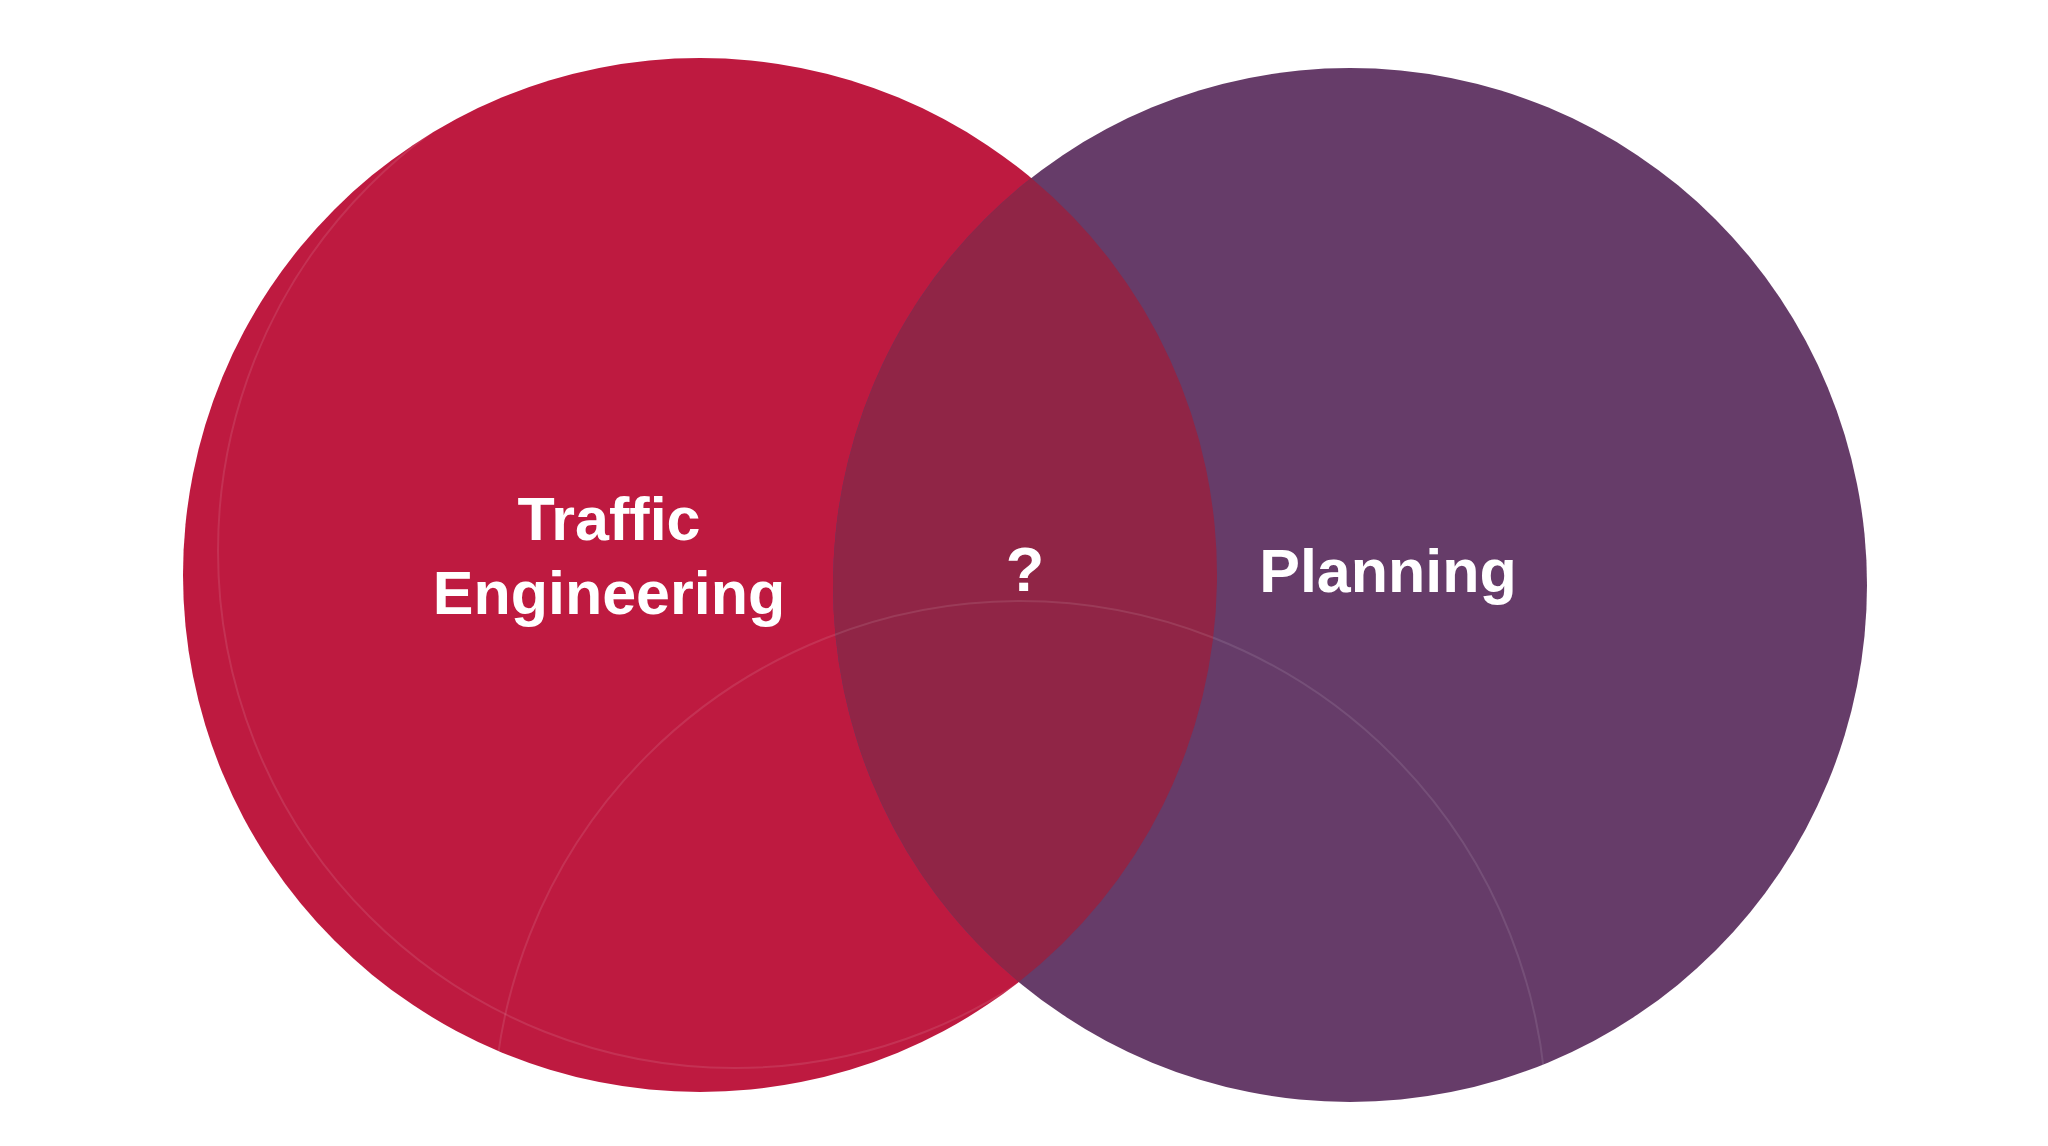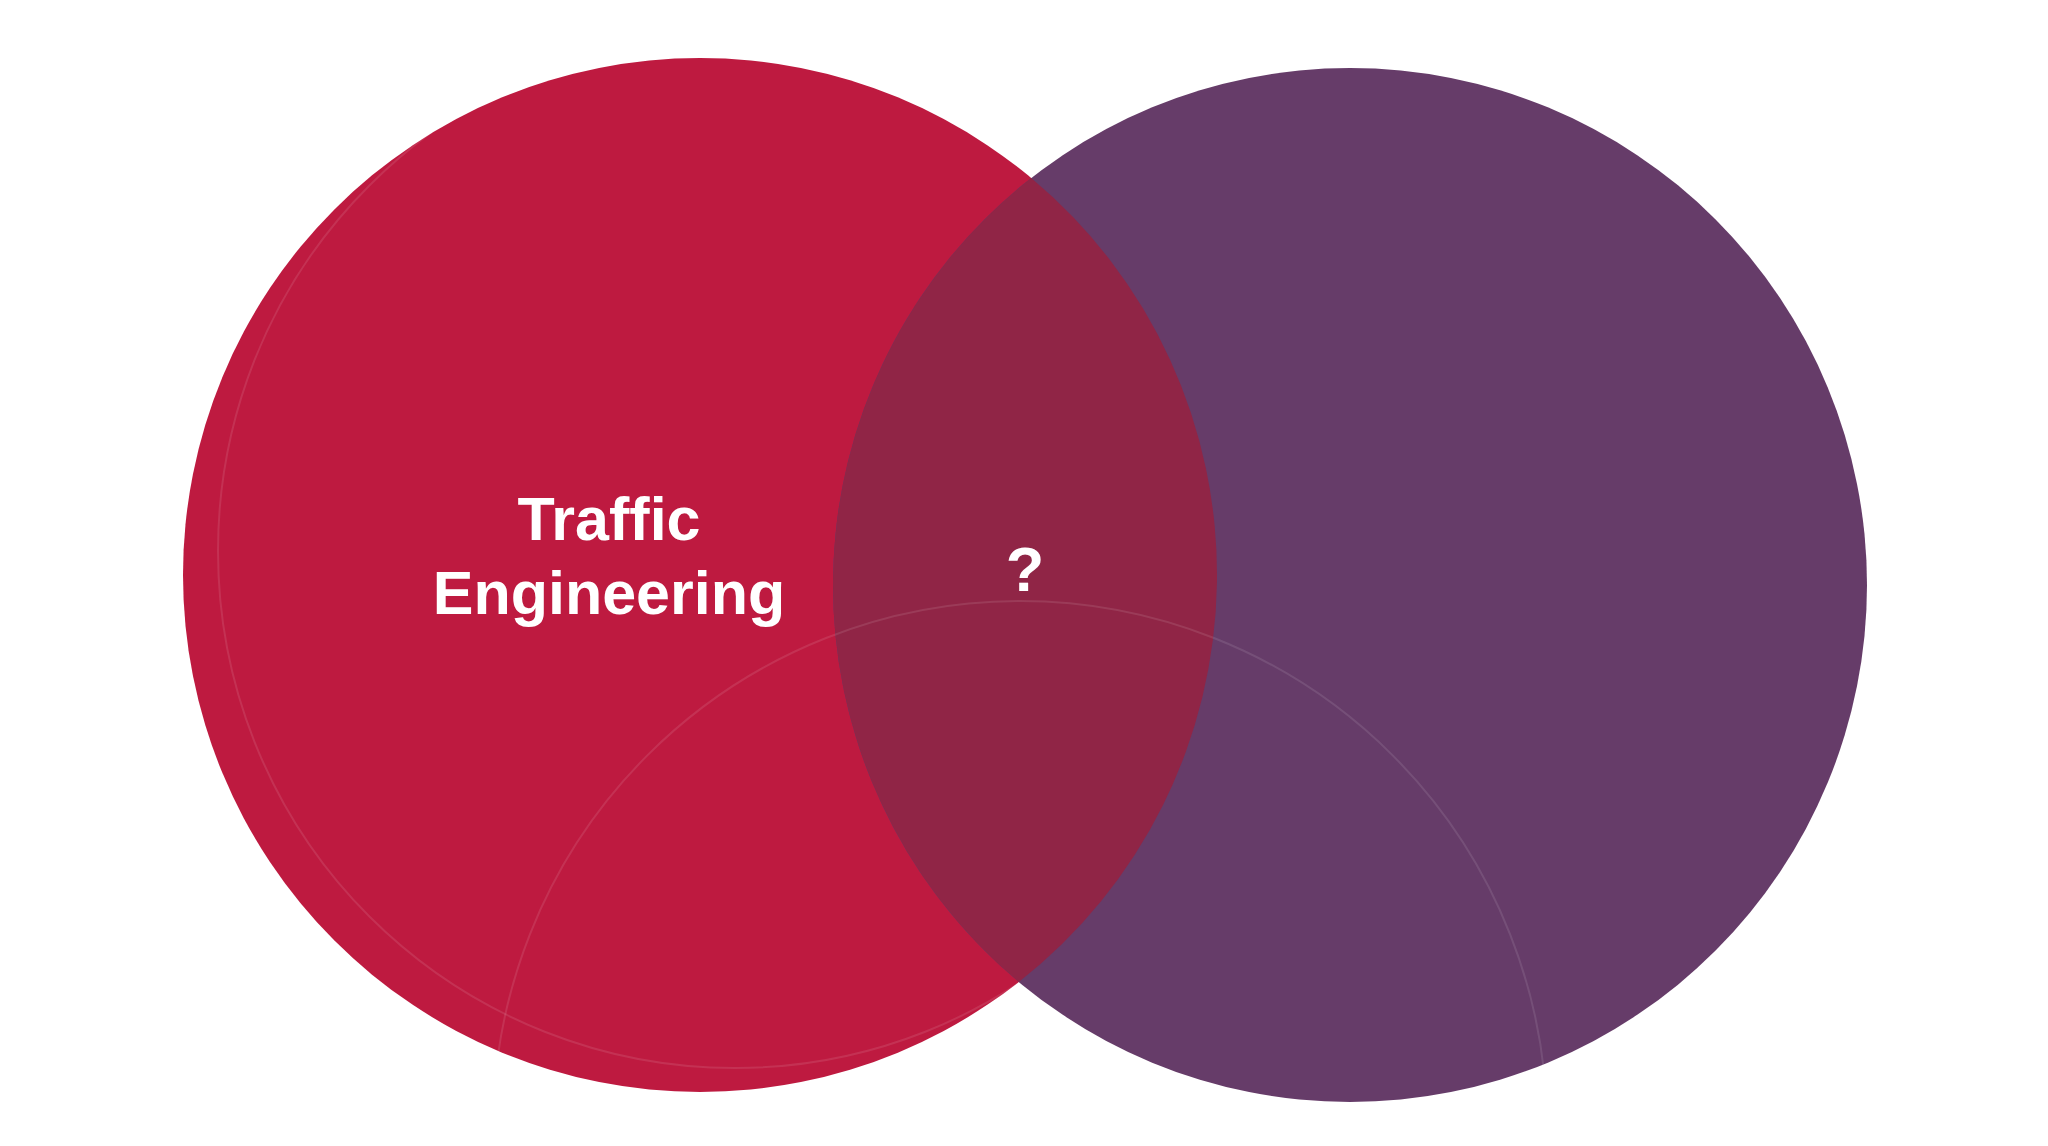--- a/index.html
+++ b/index.html
@@ -71,14 +71,15 @@
     <g clip-path="url(#clip-circles-union)">
       <circle class="ghost-arc" cx="1020" cy="1128" r="527"></circle>
     </g>
   </svg>
 
   <div class="venn-label label-traffic">Traffic
 Engineering</div>
 
   <div class="venn-label label-question">?</div>
 
+  <div class="venn-label label-planning">Planning</div>
 
 </div>
 
 </body></html>

